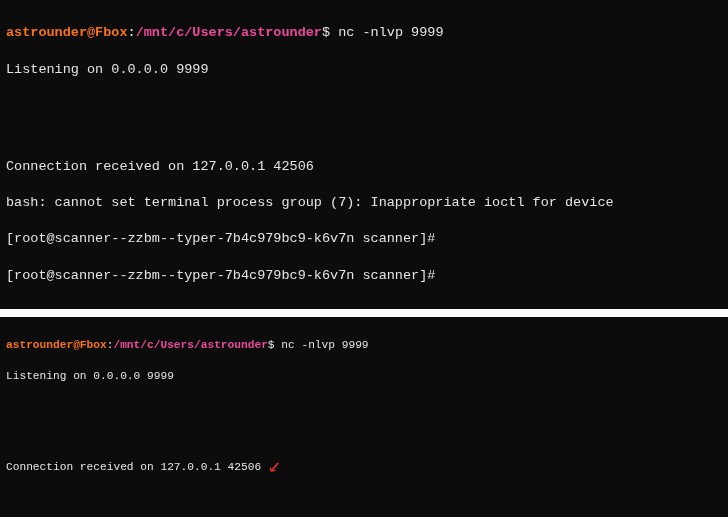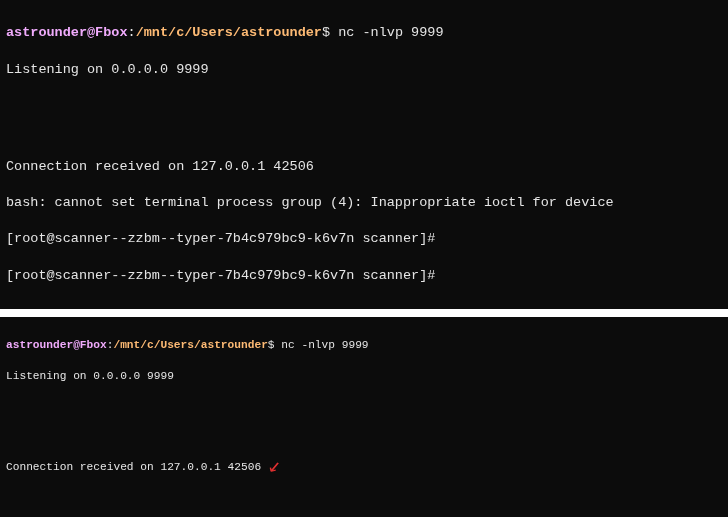--- a/index.html
+++ b/index.html
@@ -17,22 +17,22 @@
     line-height: 1.35;
     white-space: pre;
   }
   .term-top { font-size: 13.5px; }
   .term-bottom { font-size: 11.2px; }
   .divider {
     background: #fff;
     height: 8px;
     width: 100%;
   }
-  .user-green { color: #f0abfc; font-weight: bold; }
-  .path-blue { color: #fdba74; font-weight: bold; }
+  .user-green { color: #f97316; font-weight: bold; }
+  .path-blue { color: #ec4899; font-weight: bold; }
   .white { color: #e5e5e5; }
   .line { display: block; }
   .arrow2 {
     color: #e03030;
     font-size: 18px;
     display: inline-block;
     transform: rotate(-12deg) scaleX(1.3);
     margin-left: 8px;
     position: relative;
     top: 1px;
@@ -41,21 +41,21 @@
 </style>
 </head>
 <body>
 
 <div class="terminal term-top">
 <span class="line"><span class="user-green">astrounder@Fbox</span><span class="white">:</span><span class="path-blue">/mnt/c/Users/astrounder</span><span class="white">$</span> <span class="white">nc -nlvp 9999</span></span>
 <span class="line white">Listening on 0.0.0.0 9999</span>
 <div class="gap"></div>
 <div class="gap"></div>
 <span class="line white">Connection received on 127.0.0.1 42506</span>
-<span class="line white">bash: cannot set terminal process group (4): Inappropriate ioctl for device</span>
+<span class="line white">bash: cannot set terminal process group (7): Inappropriate ioctl for device</span>
 <span class="line white">[root@scanner--zzbm--typer-7b4c979bc9-k6v7n scanner]#</span>
 <span class="line white">[root@scanner--zzbm--typer-7b4c979bc9-k6v7n scanner]#</span>
 </div>
 
 <div class="divider"></div>
 
 <div class="terminal term-bottom">
 <span class="line"><span class="user-green">astrounder@Fbox</span><span class="white">:</span><span class="path-blue">/mnt/c/Users/astrounder</span><span class="white">$</span> <span class="white">nc -nlvp 9999</span></span>
 <span class="line white">Listening on 0.0.0.0 9999</span>
 <div class="gap"></div>

